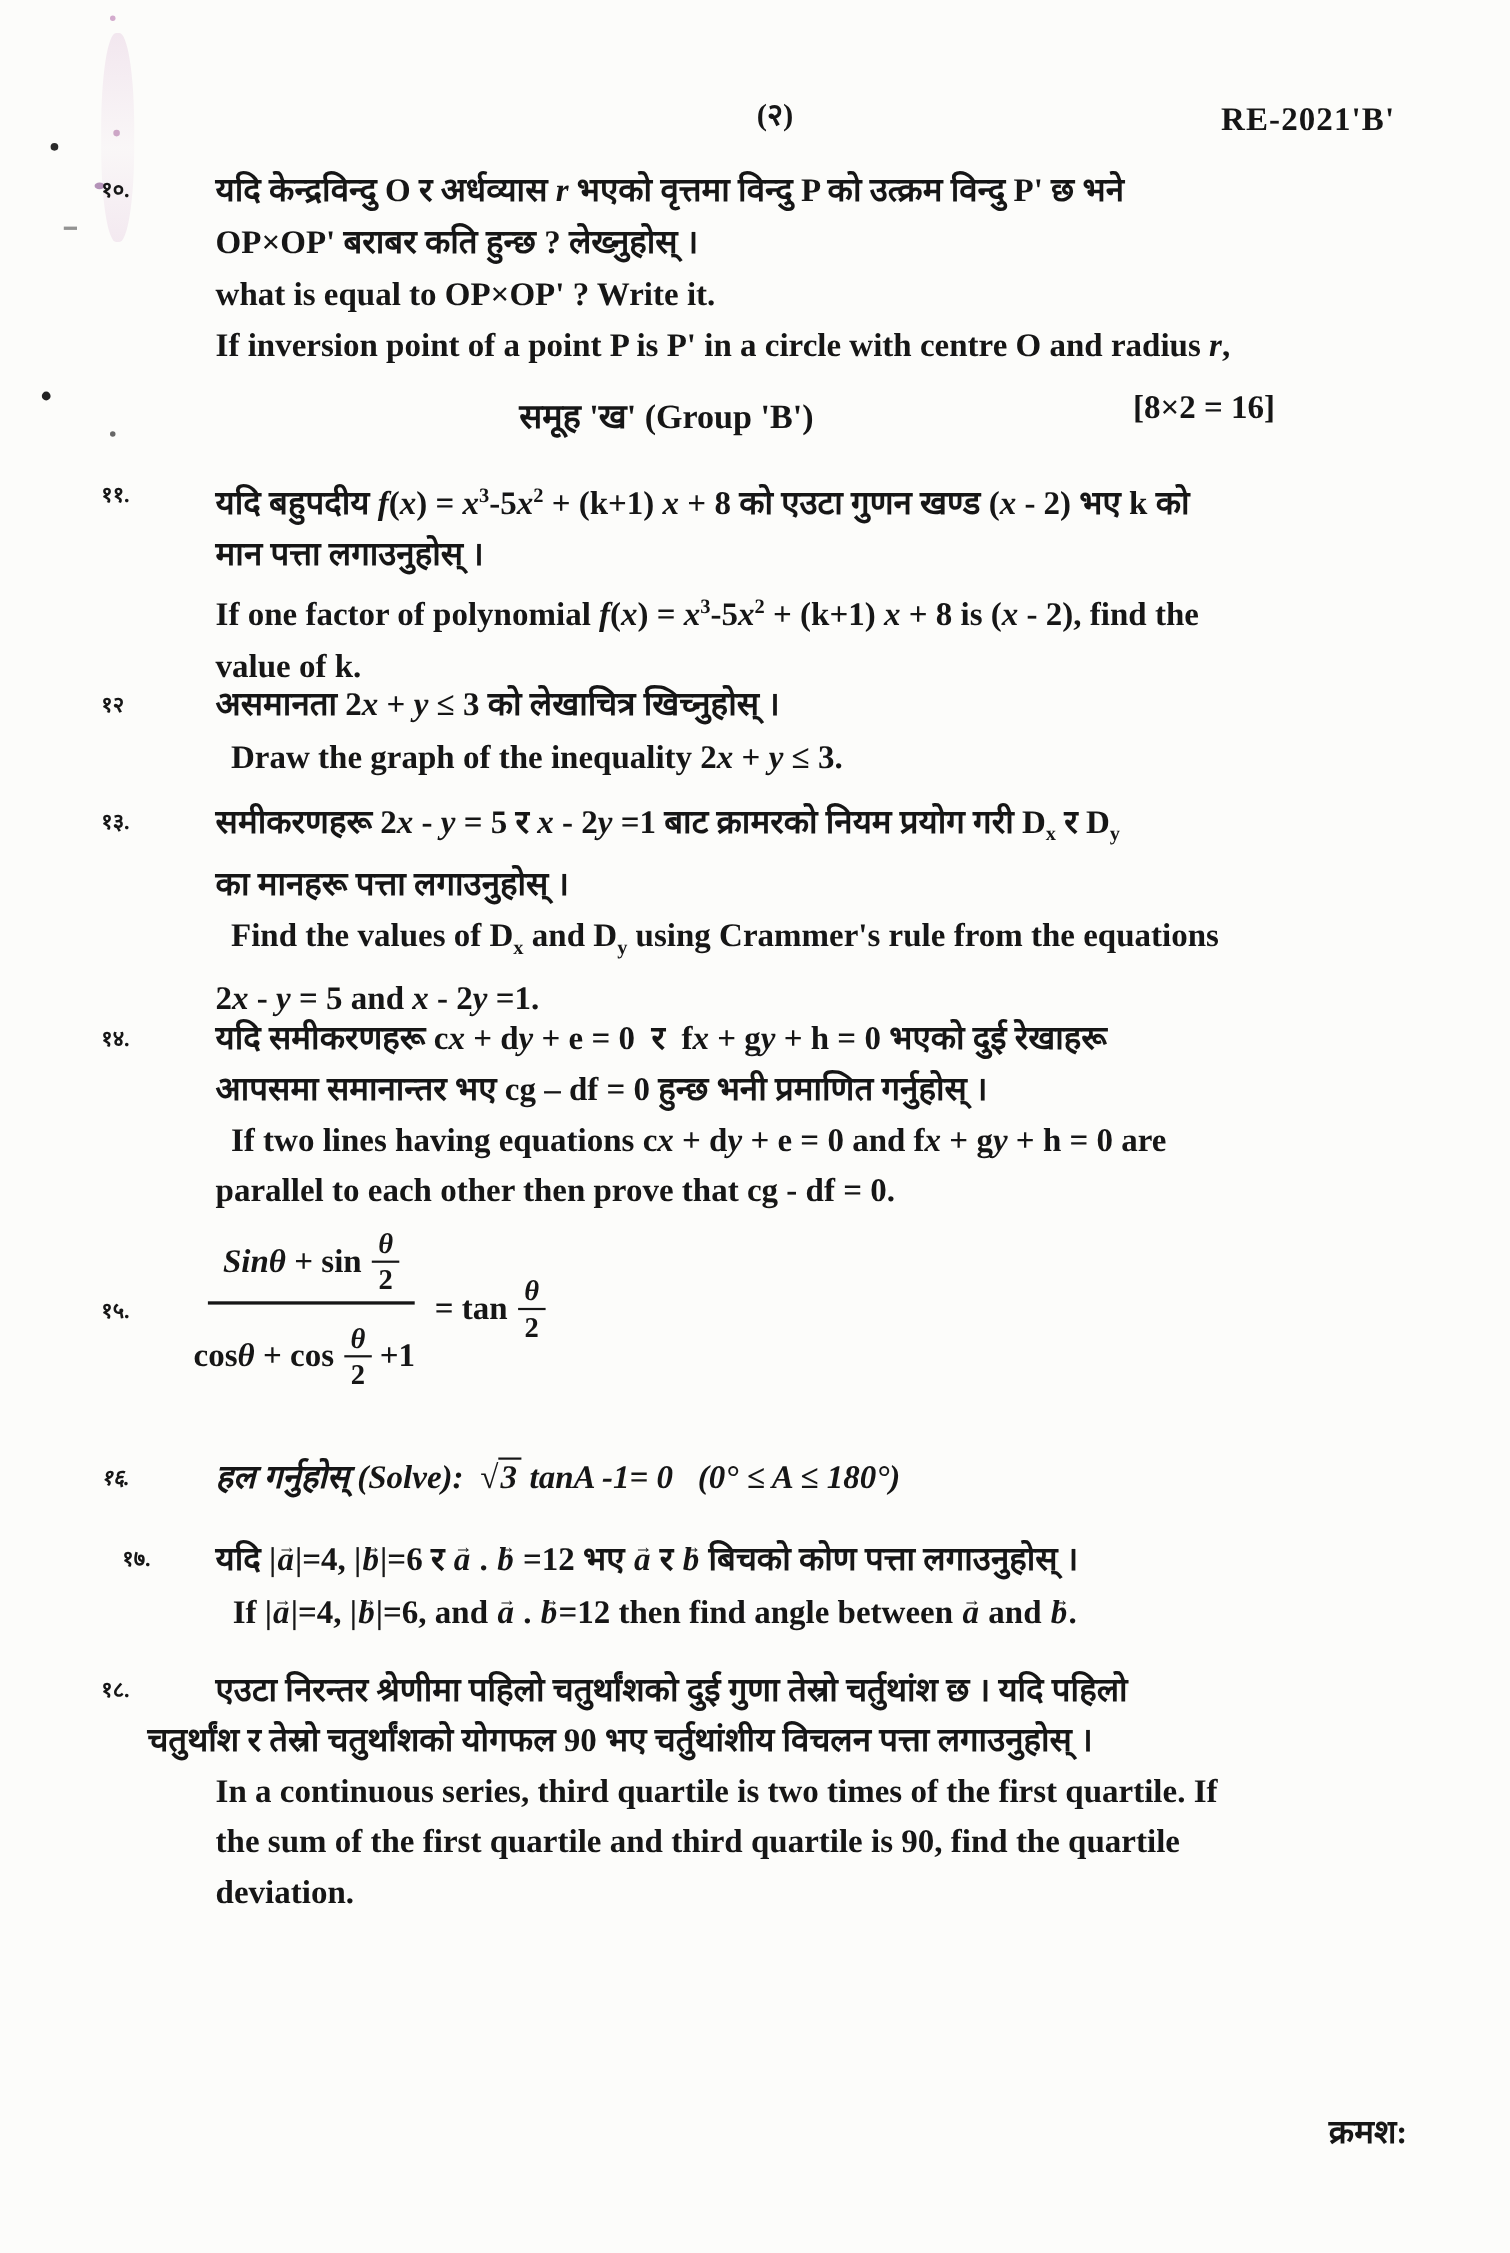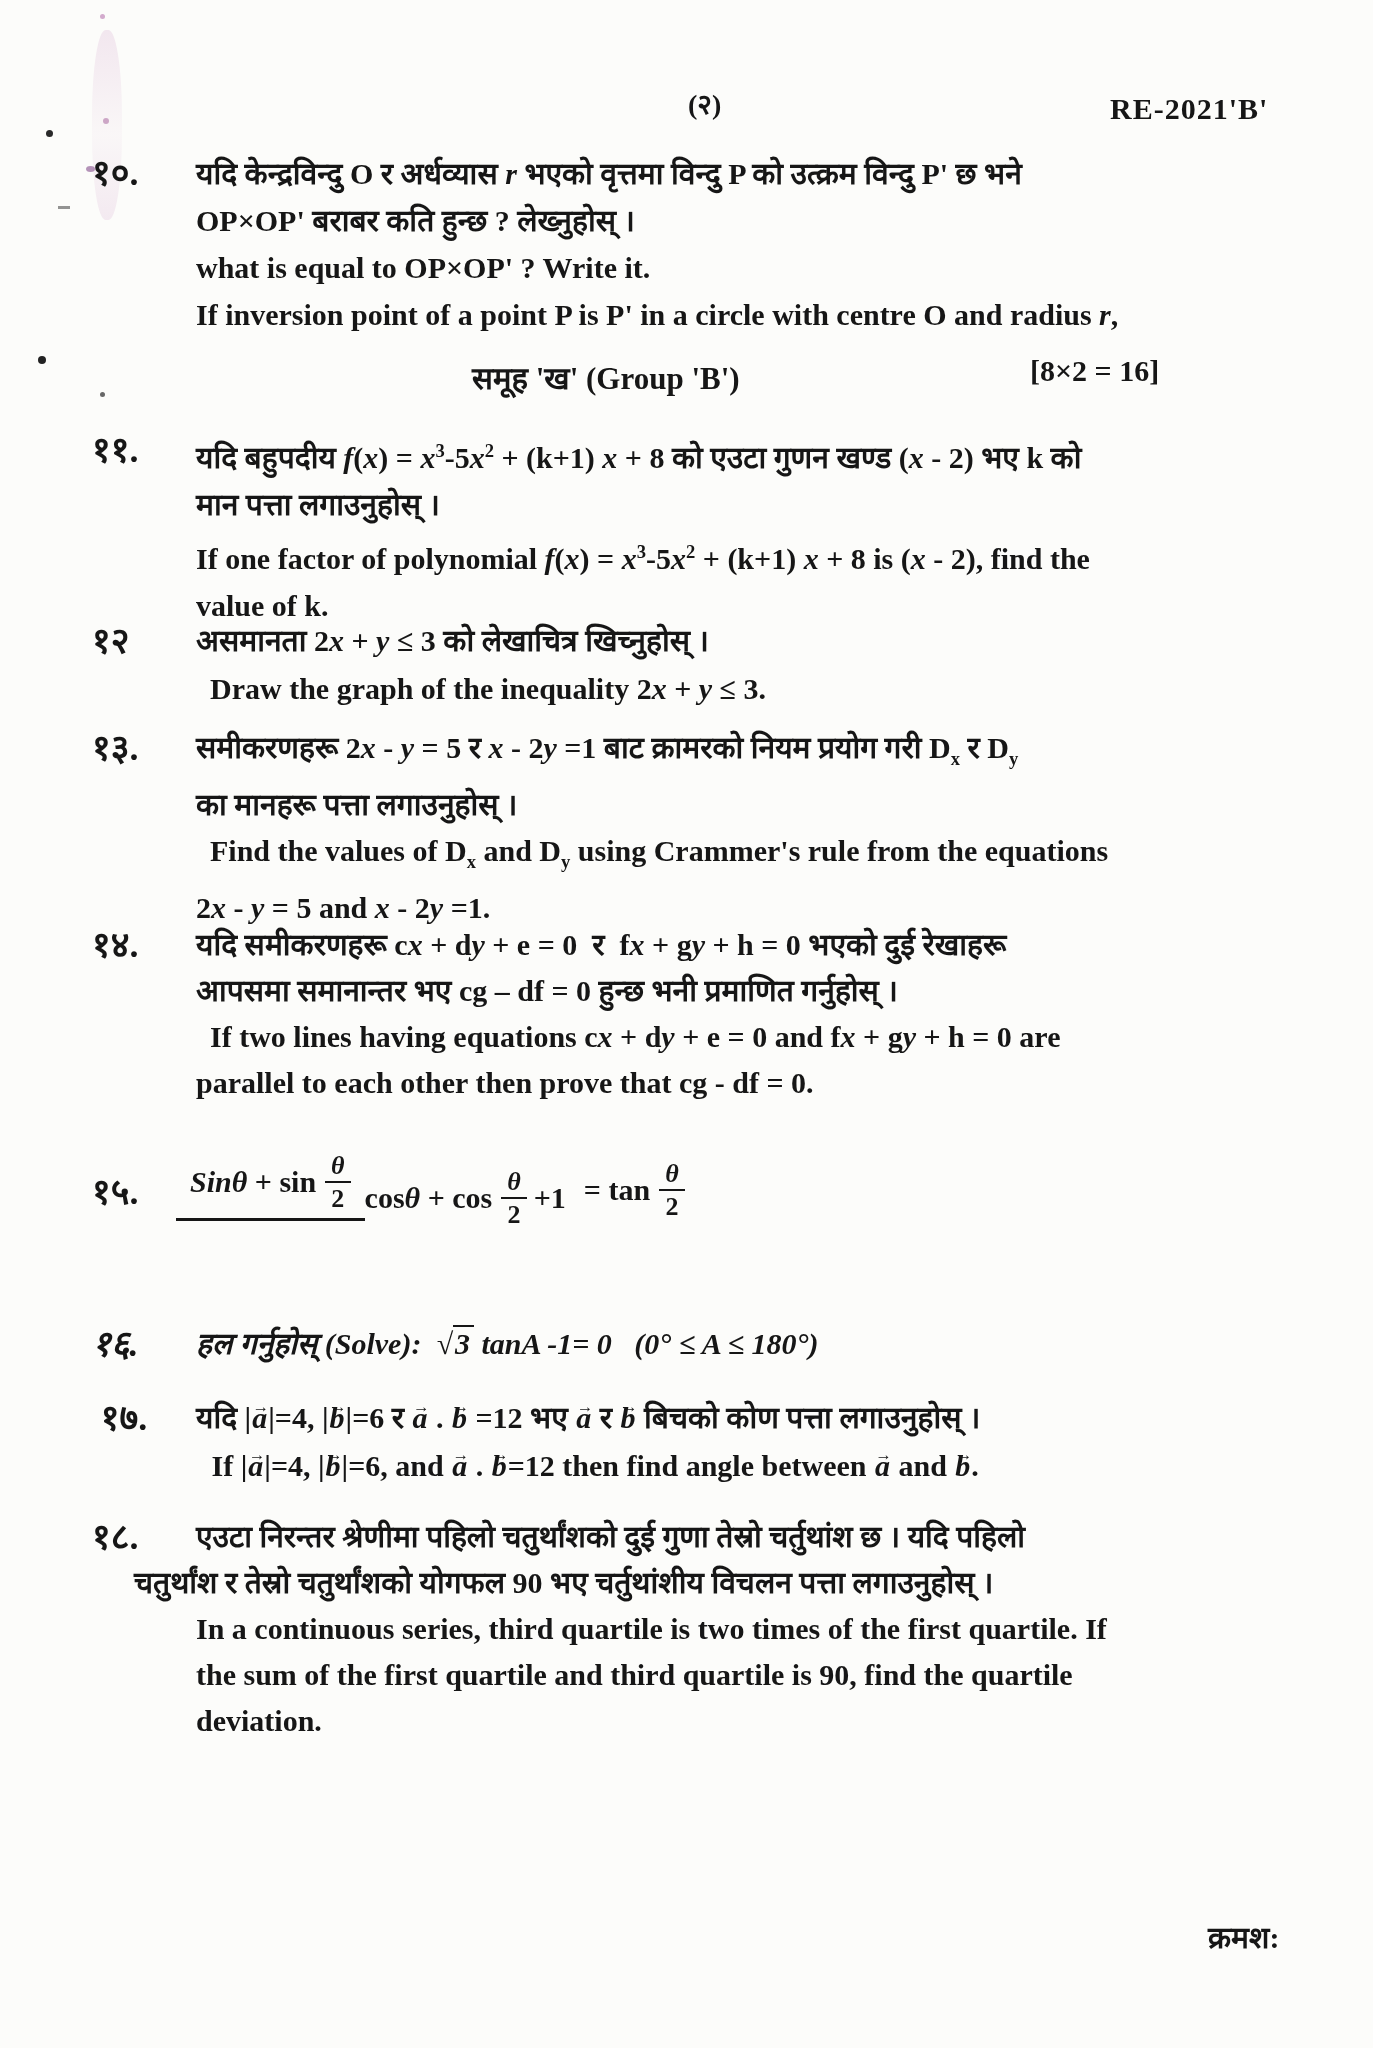--- a/index.html
+++ b/index.html
@@ -14,36 +14,36 @@
     font-weight: 700;
     color: #161616;
   }
   .abs { position: absolute; }
   .pageno { font-size: 28px; }
   .code   { font-size: 30px; letter-spacing: 1px; }
   .heading-title { font-size: 31px; }
   .heading-marks { font-size: 30px; }
 
   .q { position: absolute; left: 92px; display: flex; }
-  .qnum { flex: 0 0 64px; width: 64px; font-size: 36px; }
+  .qnum { flex: 0 0 64px; width: 64px; font-size: 20px; }
   .qbody { }
   .line { font-size: 30px; white-space: nowrap; margin-left: 40px; }
   .ind { padding-left: 14px; }
   sup, sub { font-size: 0.62em; }
 
   .vec { font-style: italic; position: relative; display: inline-block; padding: 0 1px; }
   .vec::after { content: "→"; position: absolute; left: 8%; top: -0.68em; font-size: 0.55em; font-style: normal; }
 
   .sqrt { white-space: nowrap; }
   .rad { border-top: 2.5px solid #161616; padding: 0 4px 0 2px; }
 
   
   .q15row { display: flex; align-items: center; }
   .q15label { font-size: 30px; white-space: nowrap; }
-  .mfrac { display: flex; flex-direction: row; align-items: flex-start; margin-left: 20px; font-size: 30px; }
+  .mfrac { display: flex; flex-direction: column; align-items: flex-end; margin-left: 20px; font-size: 30px; }
   .mnum { display: inline-flex; align-items: center; padding: 0 14px 5px; border-bottom: 3px solid #161616; white-space: nowrap; }
   .mden { display: inline-flex; align-items: center; padding-top: 16px; white-space: nowrap; }
   .frac { display: inline-flex; flex-direction: column; align-items: center; margin-left: 9px; font-size: 26px; line-height: 1.12; }
   .frac .ftop { font-style: italic; border-bottom: 2px solid #161616; padding: 0 6px 1px; }
   .frac .fbot { padding-top: 1px; }
   .plusone { margin-left: 7px; }
   .q15rhs { display: inline-flex; align-items: center; margin-left: 18px; font-size: 30px; white-space: nowrap; }
 
   .footer-note { font-size: 30px; }
   .art { position: absolute; }

